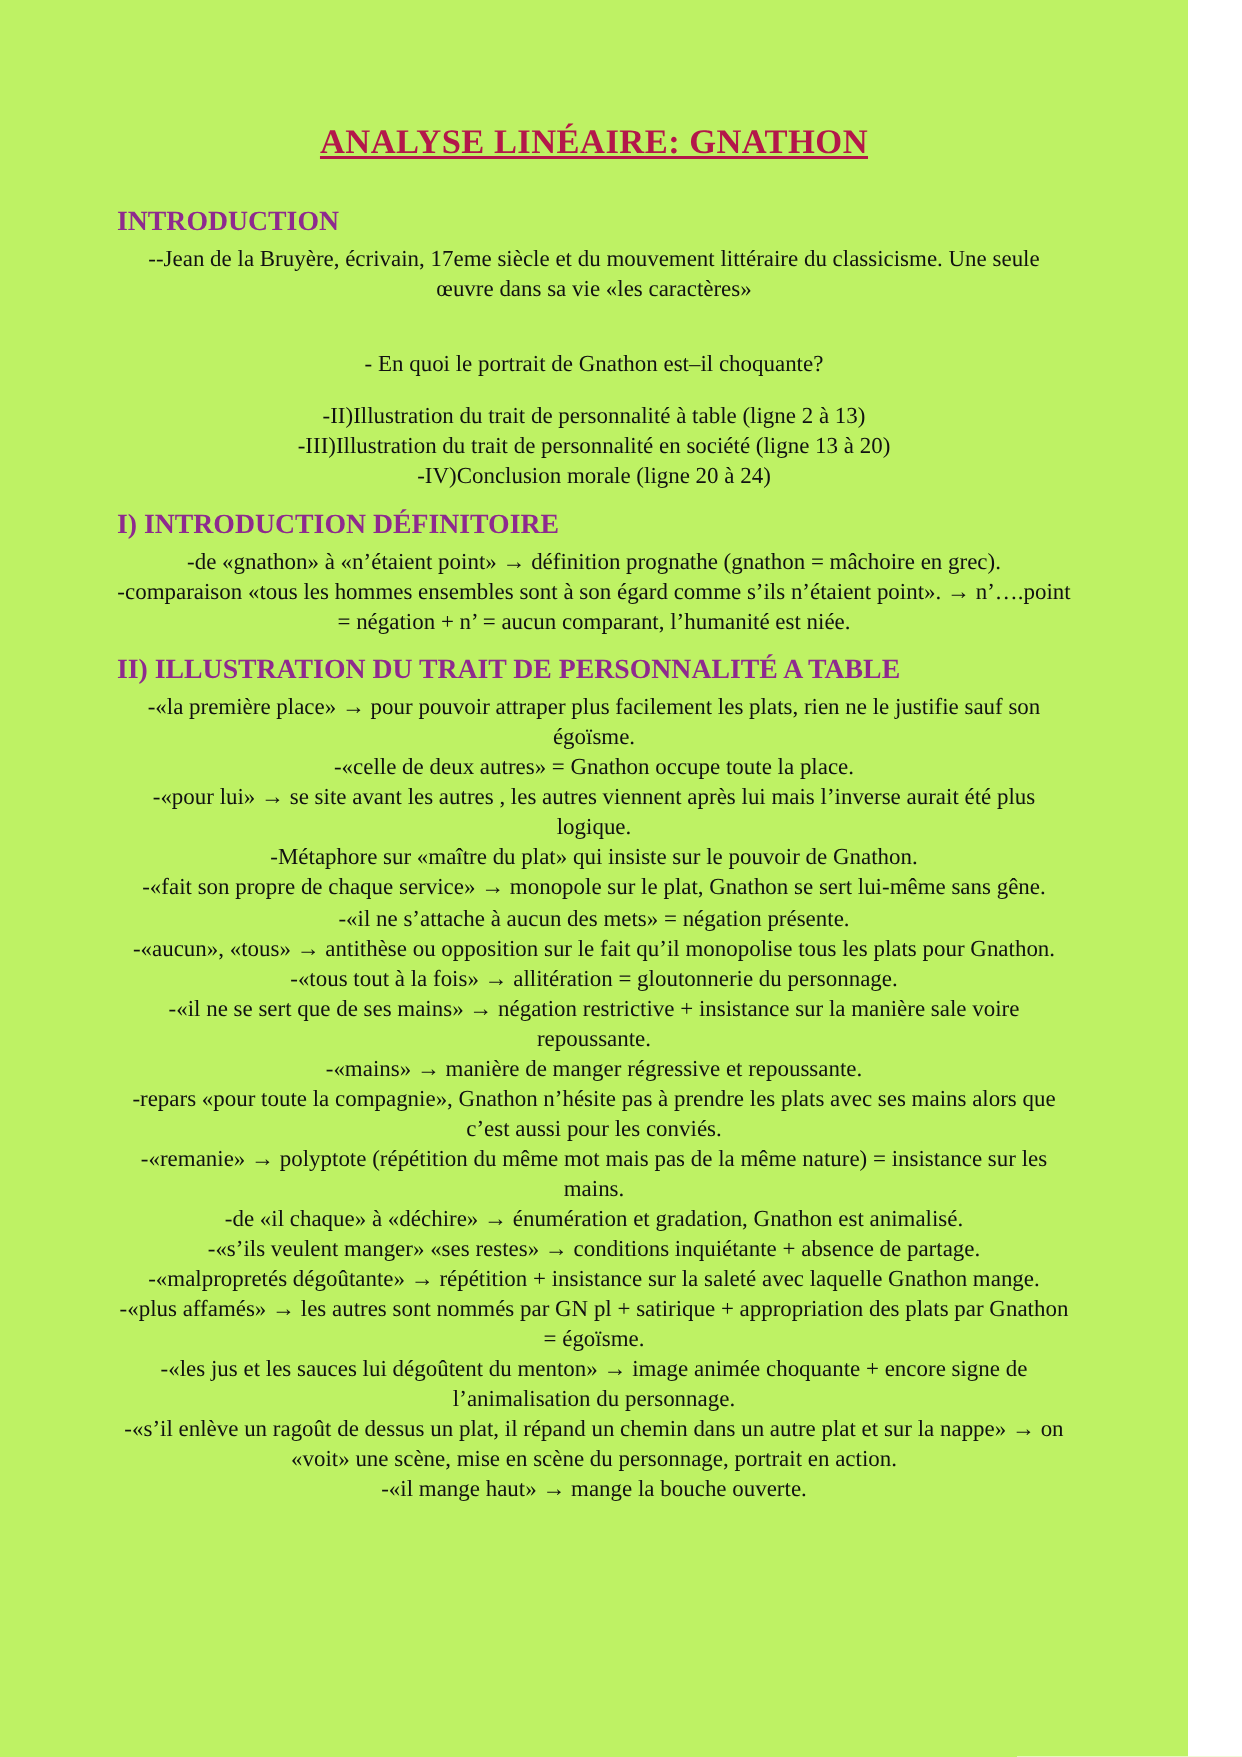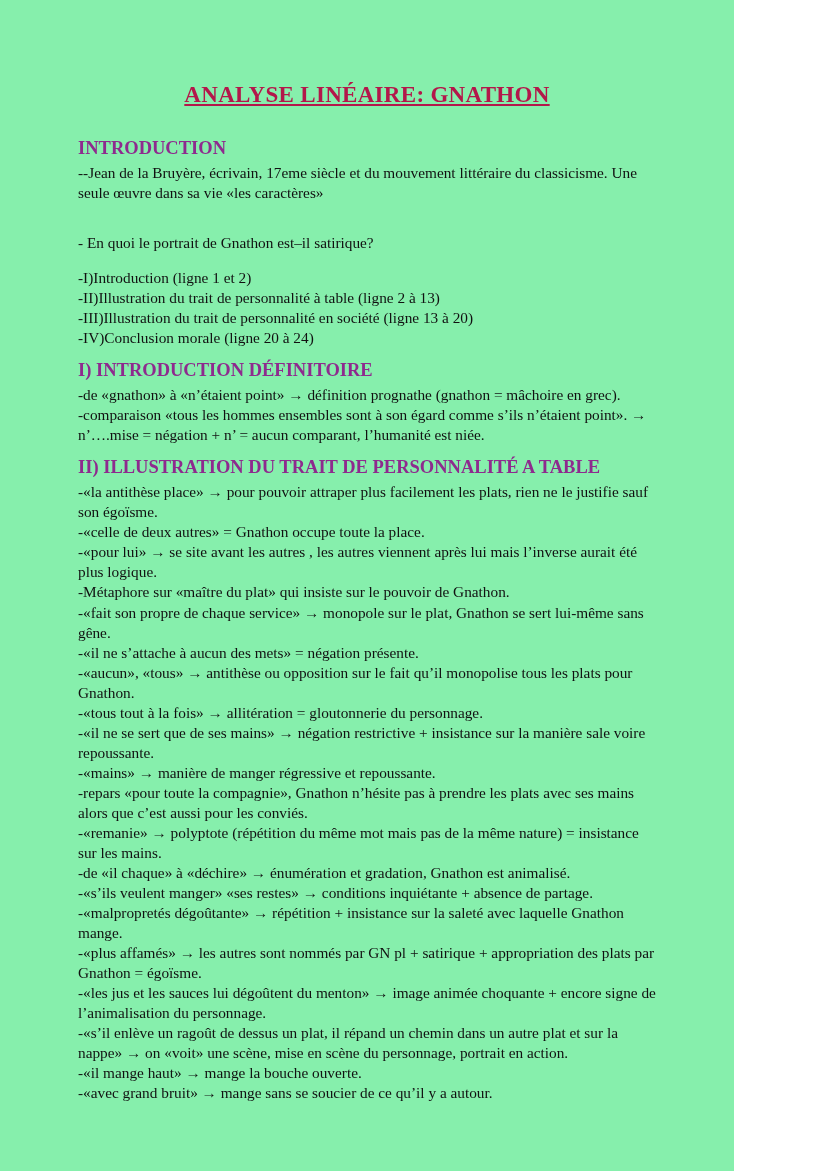--- a/index.html
+++ b/index.html
@@ -7,25 +7,25 @@
     padding: 0;
     background: #ffffff;
   }
   body {
     width: 828px;
     min-height: 1171px;
     font-family: "Liberation Serif", serif;
     color: #111111;
   }
   .page {
-    width: 734px;
+    width: 792px;
     min-height: 1171px;
     box-sizing: border-box;
     padding: 70px 78px 40px 78px;
-    background: #86efac;
+    background: #bef264;
   }
   .doc-title {
     text-align: center;
     color: #b3174a;
     font-weight: bold;
     font-size: 23px;
     text-decoration: underline;
     letter-spacing: 0.3px;
     margin: 12px 0 30px 0;
   }
@@ -38,74 +38,73 @@
   .section-heading.first {
     margin-top: 4px;
   }
   .gap {
     height: 15px;
   }
   .lines p {
     margin: 0;
     font-size: 15.3px;
     line-height: 1.31;
+    text-align: center;
   }
   .block {
     margin-top: 4px;
   }
 </style>
 </head>
 <body>
 
 <div class="page">
 
   <div class="doc-title">ANALYSE LINÉAIRE: GNATHON</div>
 
   <div>
     <div class="section-heading first">INTRODUCTION</div>
     <div class="lines block">
       <p>--Jean de la Bruyère, écrivain, 17eme siècle et du mouvement littéraire du classicisme. Une seule œuvre dans sa vie «les caractères»</p>
       <div class="gap"></div>
       <div class="gap"></div>
-      <p>- En quoi le portrait de Gnathon est–il satirique?</p>
+      <p>- En quoi le portrait de Gnathon est–il choquante?</p>
       <div class="gap"></div>
-      <p>-I)Introduction (ligne 1 et 2)</p>
       <p>-II)Illustration du trait de personnalité à table (ligne 2 à 13)</p>
       <p>-III)Illustration du trait de personnalité en société (ligne 13 à 20)</p>
       <p>-IV)Conclusion morale (ligne 20 à 24)</p>
     </div>
   </div>
 
   <div>
     <div class="section-heading">I) INTRODUCTION DÉFINITOIRE</div>
     <div class="lines block">
       <p>-de «gnathon» à «n’étaient point» → définition prognathe (gnathon = mâchoire en grec).</p>
-      <p>-comparaison «tous les hommes ensembles sont à son égard comme s’ils n’étaient point». → n’….mise = négation + n’ = aucun comparant, l’humanité est niée.</p>
+      <p>-comparaison «tous les hommes ensembles sont à son égard comme s’ils n’étaient point». → n’….point = négation + n’ = aucun comparant, l’humanité est niée.</p>
     </div>
   </div>
 
   <div>
     <div class="section-heading">II) ILLUSTRATION DU TRAIT DE PERSONNALITÉ A TABLE</div>
     <div class="lines block">
-      <p>-«la antithèse place» → pour pouvoir attraper plus facilement les plats, rien ne le justifie sauf son égoïsme.</p>
+      <p>-«la première place» → pour pouvoir attraper plus facilement les plats, rien ne le justifie sauf son égoïsme.</p>
       <p>-«celle de deux autres» = Gnathon occupe toute la place.</p>
       <p>-«pour lui» → se site avant les autres , les autres viennent après lui mais l’inverse aurait été plus logique.</p>
       <p>-Métaphore sur «maître du plat» qui insiste sur le pouvoir de Gnathon.</p>
       <p>-«fait son propre de chaque service» → monopole sur le plat, Gnathon se sert lui-même sans gêne.</p>
       <p>-«il ne s’attache à aucun des mets» = négation présente.</p>
       <p>-«aucun», «tous» → antithèse ou opposition sur le fait qu’il monopolise tous les plats pour Gnathon.</p>
       <p>-«tous tout à la fois» → allitération = gloutonnerie du personnage.</p>
       <p>-«il ne se sert que de ses mains» → négation restrictive + insistance sur la manière sale voire repoussante.</p>
       <p>-«mains» → manière de manger régressive et repoussante.</p>
       <p>-repars «pour toute la compagnie», Gnathon n’hésite pas à prendre les plats avec ses mains alors que c’est aussi pour les conviés.</p>
       <p>-«remanie» → polyptote (répétition du même mot mais pas de la même nature) = insistance sur les mains.</p>
       <p>-de «il chaque» à «déchire» → énumération et gradation, Gnathon est animalisé.</p>
       <p>-«s’ils veulent manger» «ses restes» → conditions inquiétante + absence de partage.</p>
       <p>-«malpropretés dégoûtante» → répétition + insistance sur la saleté avec laquelle Gnathon mange.</p>
       <p>-«plus affamés» → les autres sont nommés par GN pl + satirique + appropriation des plats par Gnathon = égoïsme.</p>
       <p>-«les jus et les sauces lui dégoûtent du menton» → image animée choquante + encore signe de l’animalisation du personnage.</p>
       <p>-«s’il enlève un ragoût de dessus un plat, il répand un chemin dans un autre plat et sur la nappe» → on «voit» une scène, mise en scène du personnage, portrait en action.</p>
       <p>-«il mange haut» → mange la bouche ouverte.</p>
-      <p>-«avec grand bruit» → mange sans se soucier de ce qu’il y a autour.</p>
     </div>
   </div>
 
 </div>
 
 </body></html>

